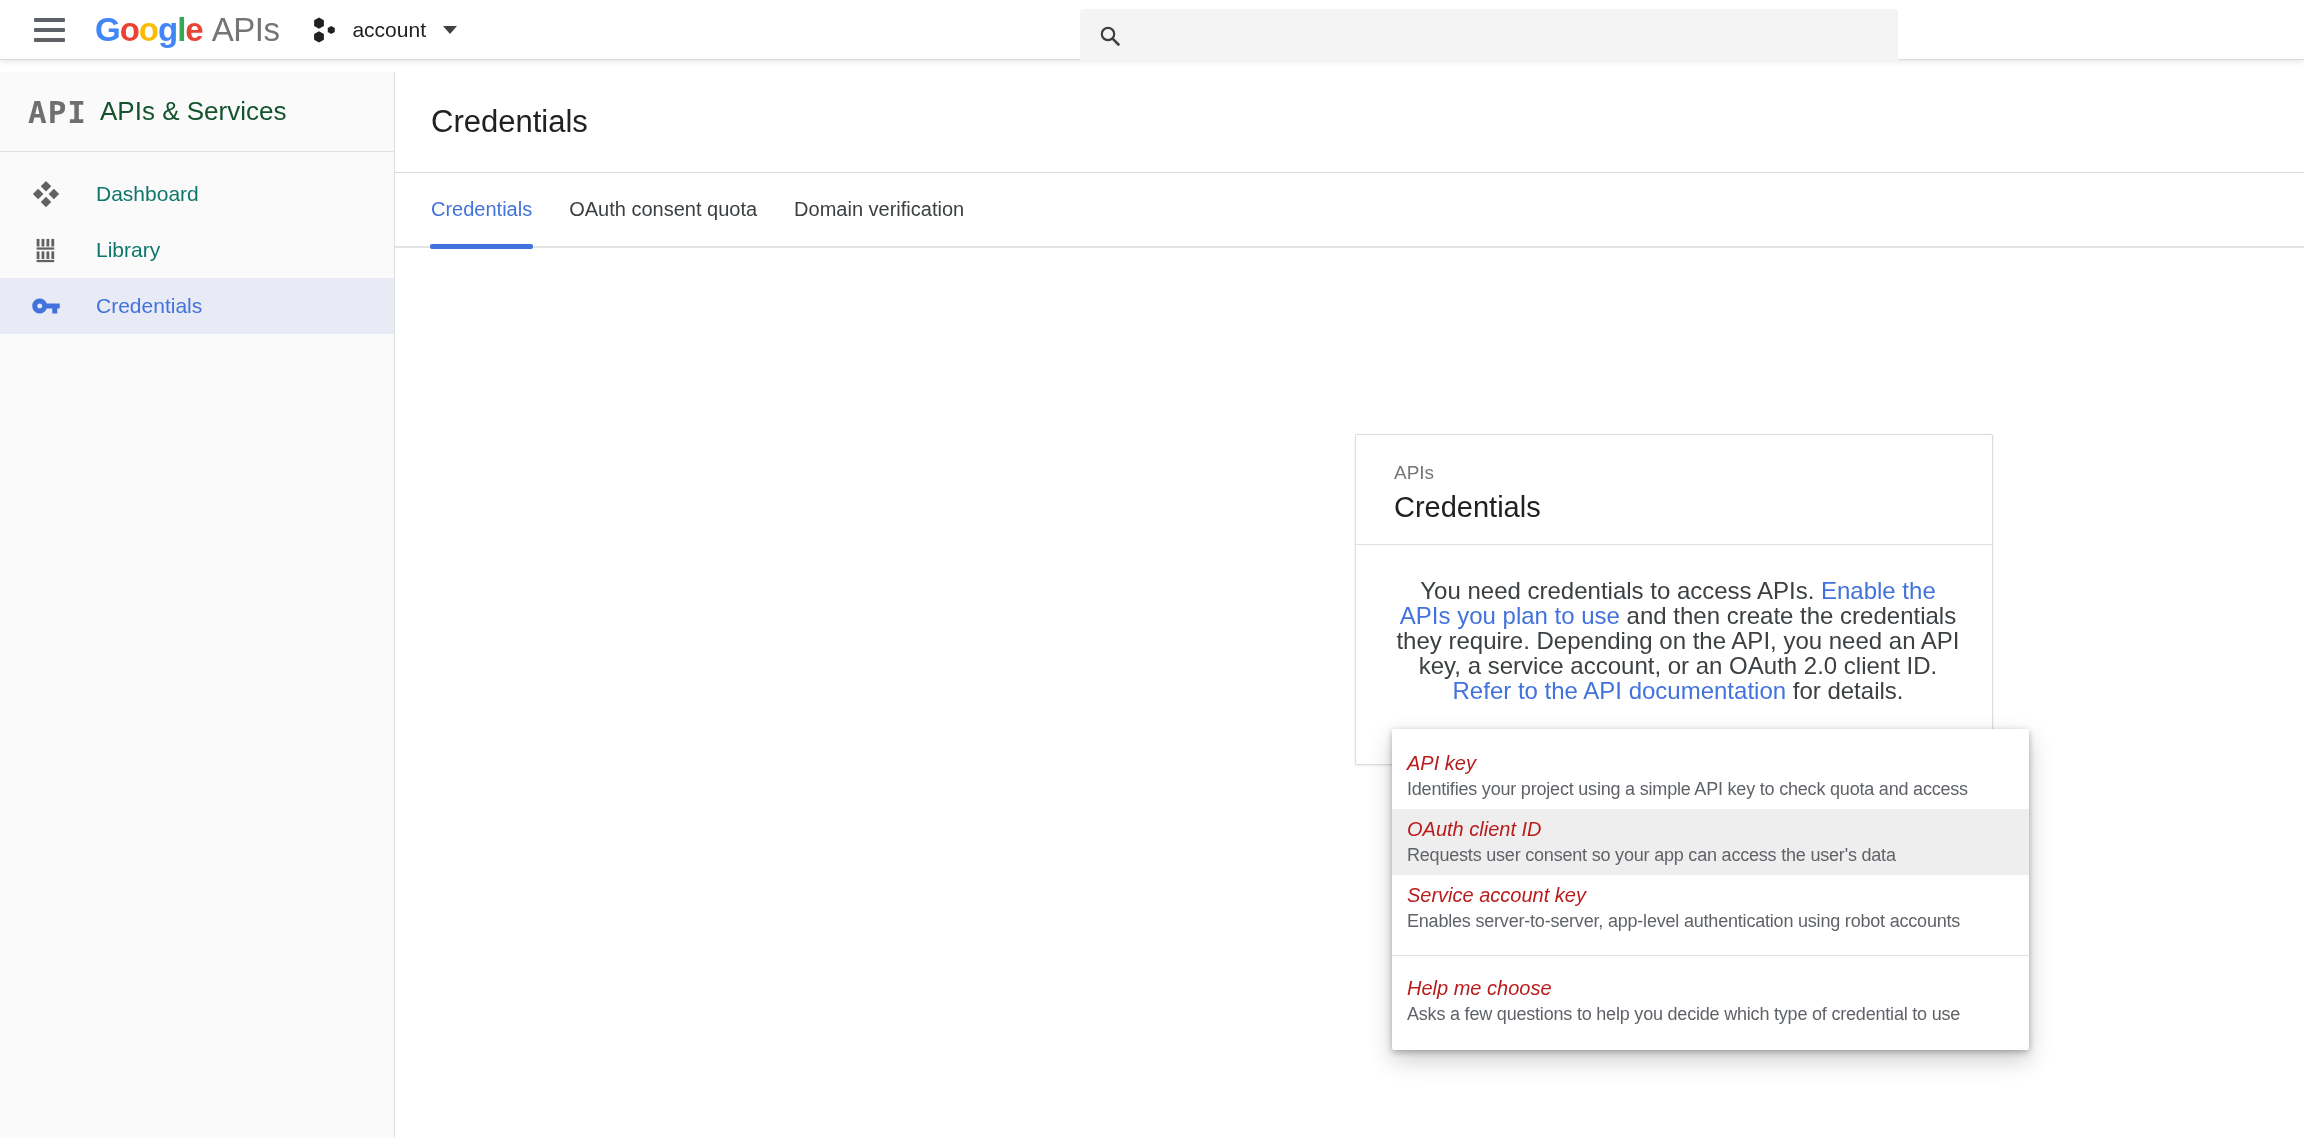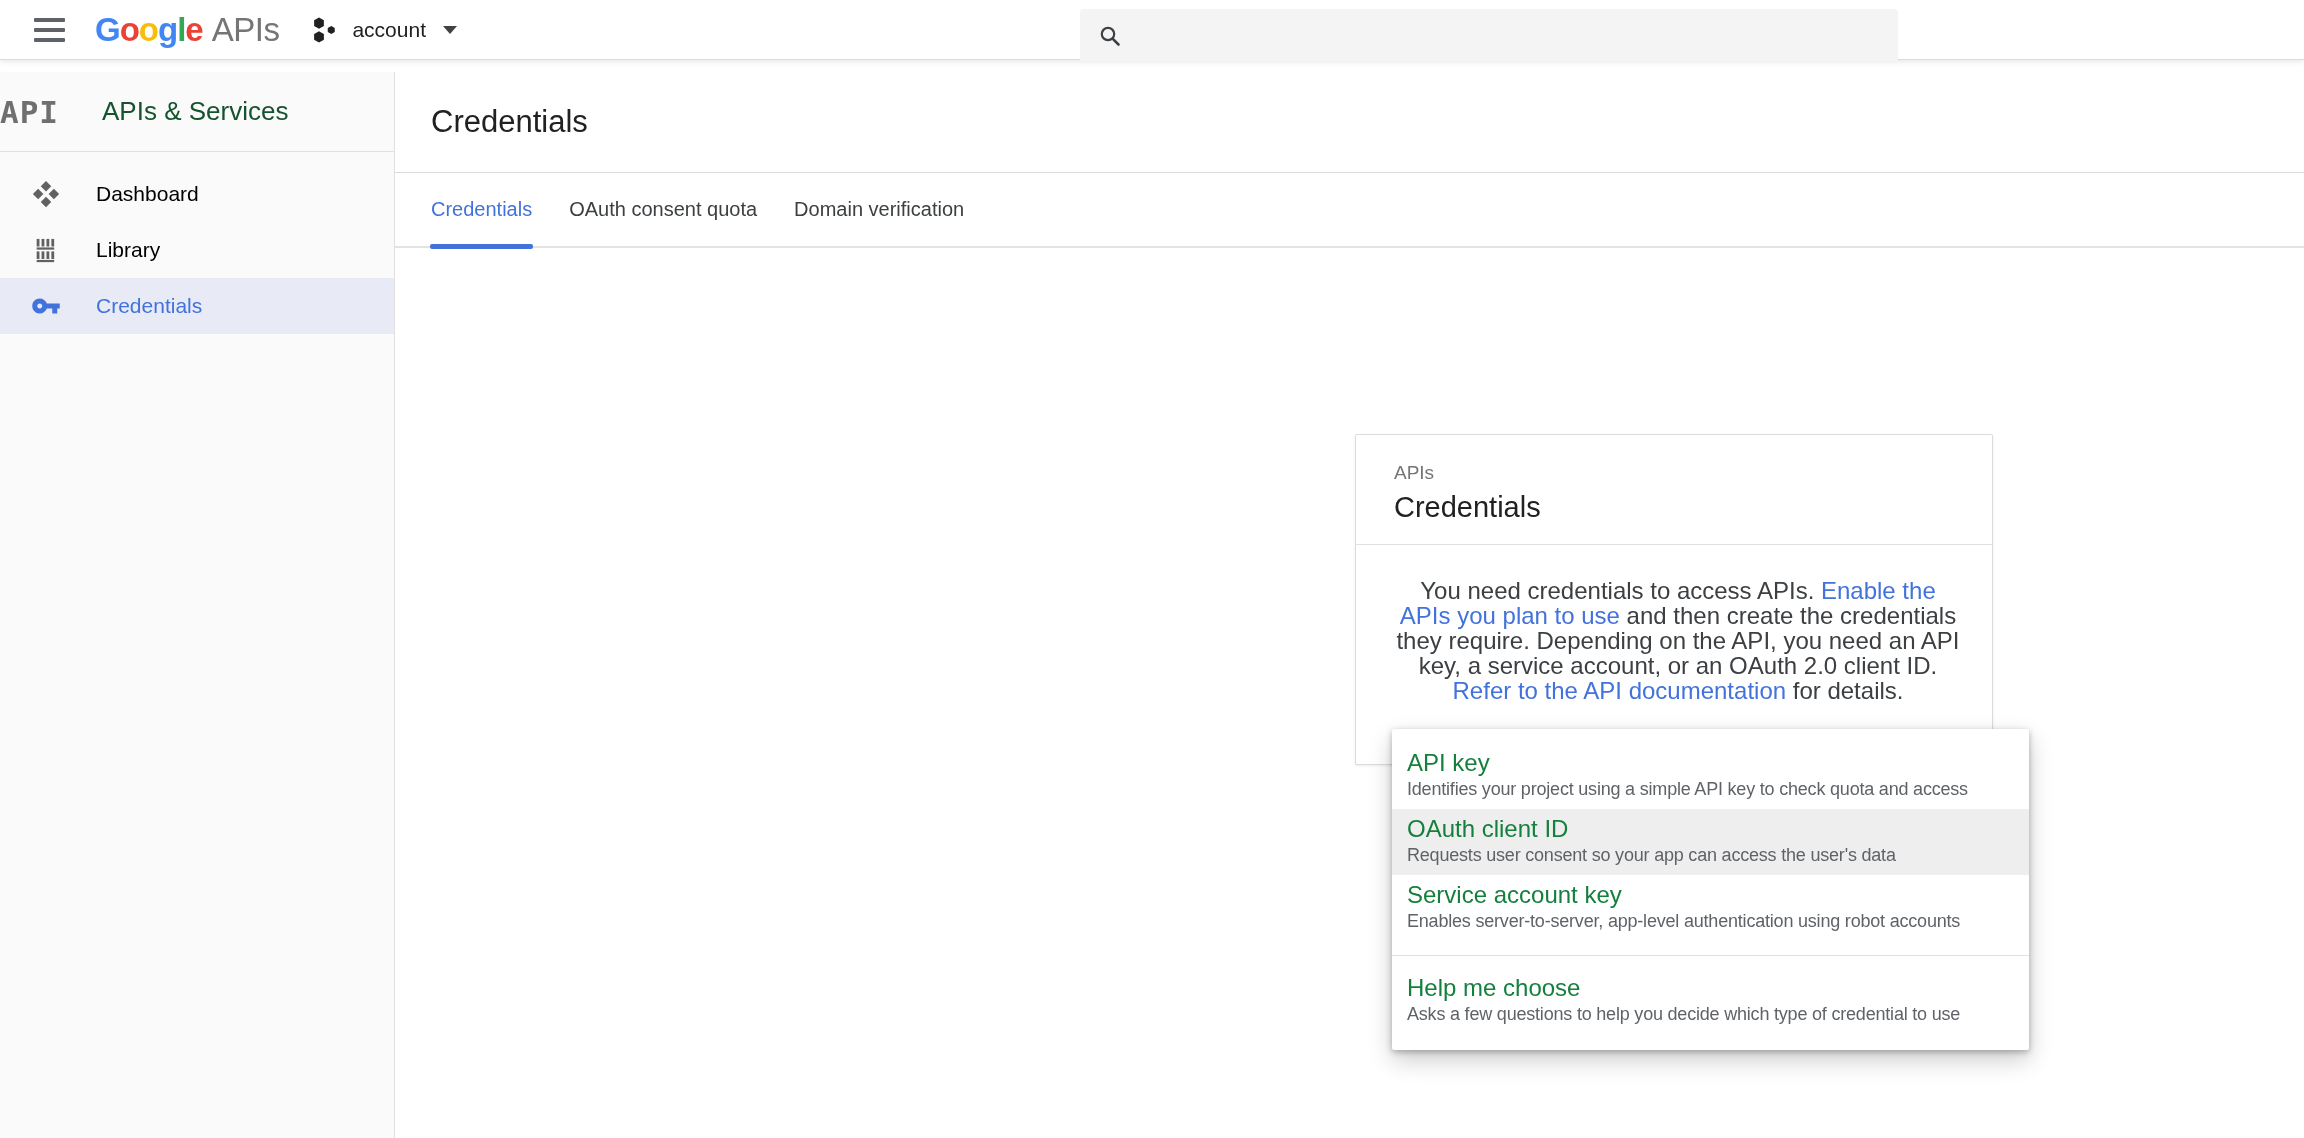--- a/index.html
+++ b/index.html
@@ -22,29 +22,29 @@
   .caret { width:0; height:0; border-left:7px solid transparent; border-right:7px solid transparent;
            border-top:8px solid #424242; margin-left:17px; }
   .searchbar { position:absolute; left:1080px; top:9px; width:818px; height:54px; background:#f4f4f4;
                border-radius:4px; display:flex; align-items:center; padding:0 18px; }
   .searchbar input { flex:1; margin-left:16px; border:none; outline:none; background:transparent;
                      font-size:20px; color:#212121; font-family:inherit; }
 
   
   .sidebar { position:absolute; left:0; top:72px; bottom:0; width:395px; background:#fafafa;
              border-right:1px solid #e0e0e0; z-index:5; }
-  .sidebar-header { height:80px; display:flex; align-items:center; 
-                    border-bottom:1px solid #e0e0e0;gap:30px; }
+  .sidebar-header { height:80px; display:flex; align-items:center; padding-left:28px;
+                    border-bottom:1px solid #e0e0e0; }
   .api-logo { font-family:"DejaVu Sans Mono", monospace; font-weight:700; font-size:31px;
               color:#6f6f6f; letter-spacing:1px; }
   .sidebar-title { margin-left:13px; font-size:26px; color:#14532d; }
   .nav { padding-top:14px; }
   .nav-item { height:56px; display:flex; align-items:center; cursor:pointer; }
   .nav-icon { margin-left:30px; width:32px; display:flex; justify-content:center; align-items:center; }
-  .nav-label { margin-left:34px; font-size:21px; color:#000000; }
+  .nav-label { margin-left:34px; font-size:21px; color:#0f766e; }
   .nav-item.selected { background:#e8eaf6; }
   .nav-item.selected .nav-label { color:#4272db; }
 
   
   .main-header { position:absolute; left:395px; top:72px; right:0; height:101px; background:#fff;
                  border-bottom:1px solid #dcdcdc; display:flex; align-items:center; padding-left:36px; }
   .page-title { font-size:31px; color:#212124; }
   .tabstrip { position:absolute; left:395px; top:173px; right:0; height:75px; background:#fff;
               border-bottom:2px solid #e3e3e3; display:flex; padding-left:36px; }
   .tab { position:relative; display:flex; align-items:center; margin-right:37px;
@@ -67,21 +67,21 @@
          display:inline-flex; align-items:center; cursor:pointer; }
   .btn .caret { border-top:8px solid #fff; border-left:6px solid transparent;
                 border-right:6px solid transparent; margin-left:16px; }
 
   
   .menu { position:absolute; left:1392px; top:729px; width:637px; background:#fff; border-radius:2px;
           padding:14px 0 16px; z-index:10;
           box-shadow:0 2px 6px rgba(0,0,0,0.28), 0 10px 24px rgba(0,0,0,0.2); }
   .menu-item { padding:7px 15px; cursor:pointer; }
   .menu-item.highlighted { background:#eeeeee; }
-  .menu-item-title { font-size:24px; line-height:26px; color:#15803d; }
+  .menu-item-title { font-size:20px; line-height:26px; color:#b91c1c;font-style:italic; }
   .menu-item-desc { font-size:18px; line-height:26px; color:#5f6368; letter-spacing:-0.2px;
                     white-space:nowrap; }
   .menu-divider { border-top:1px solid #e0e0e0; margin:14px 0 12px; }
 </style>
 </head>
 <body>
 
 <div class="page">
 
   <div class="topbar">

